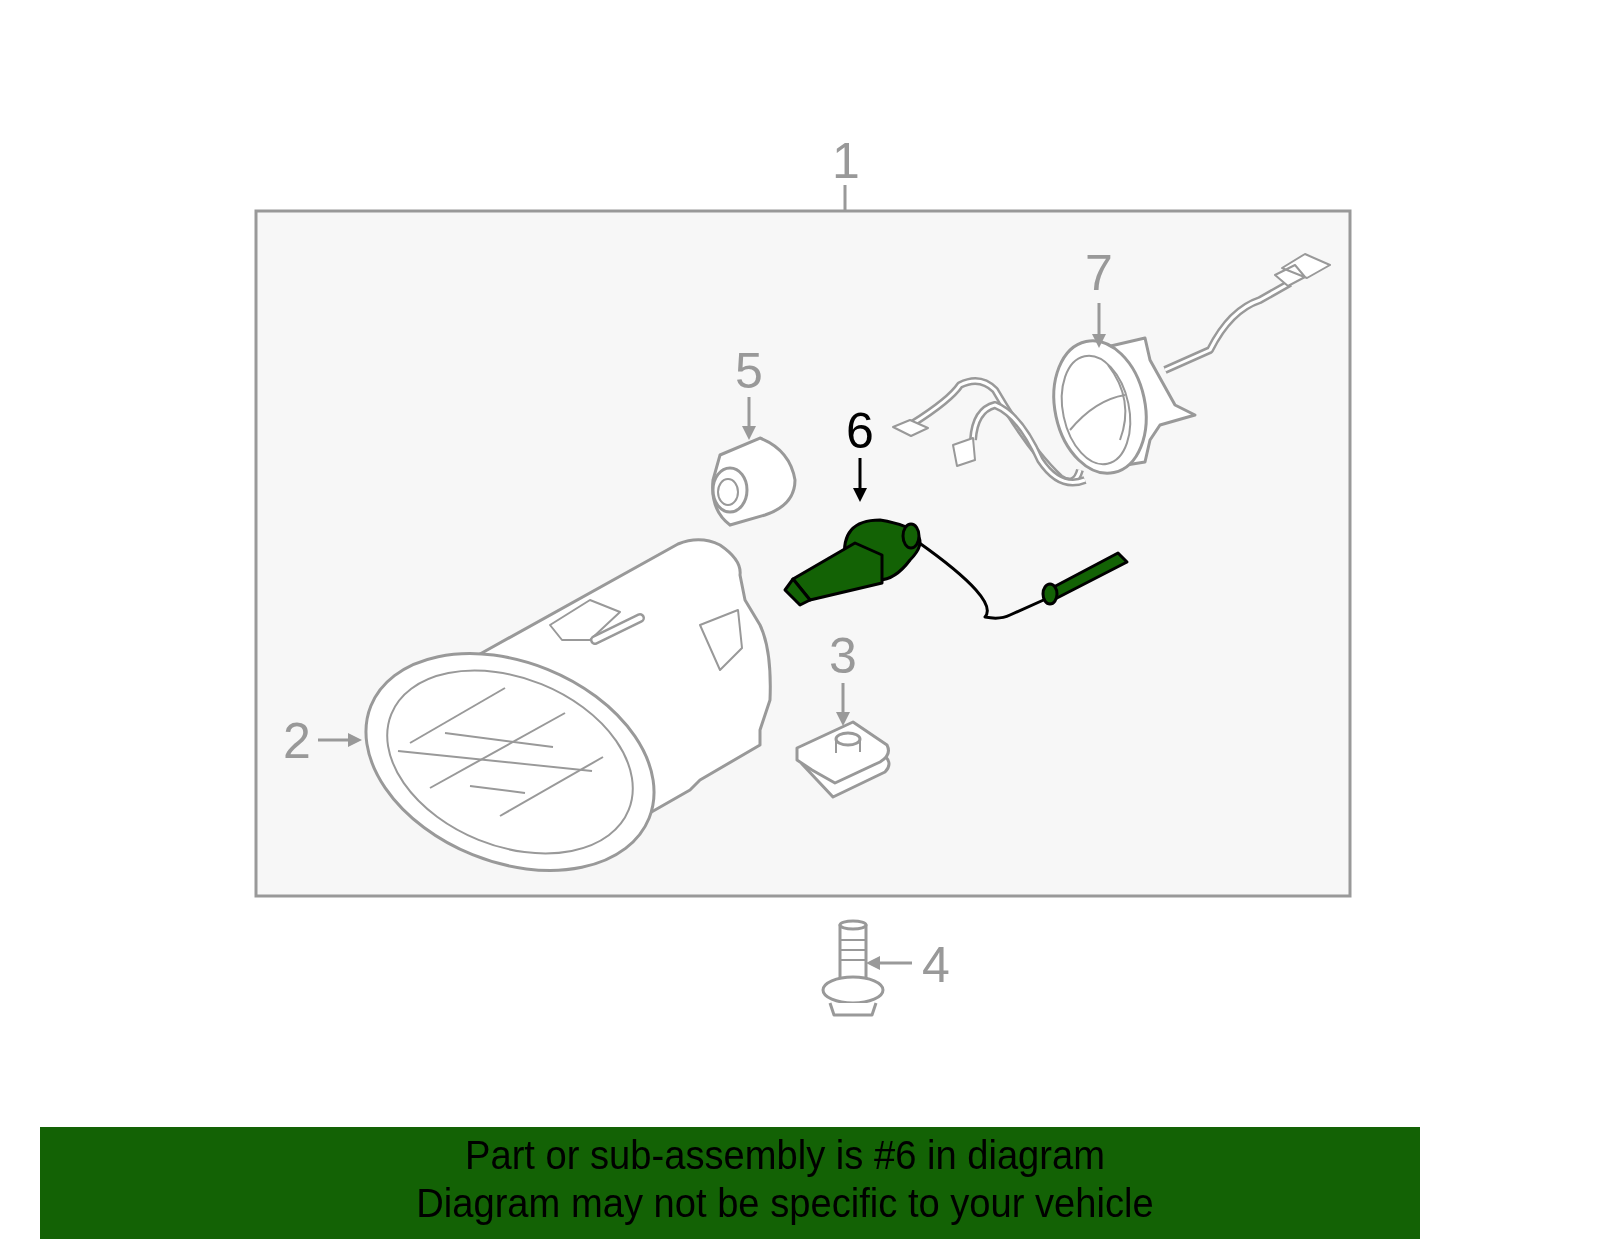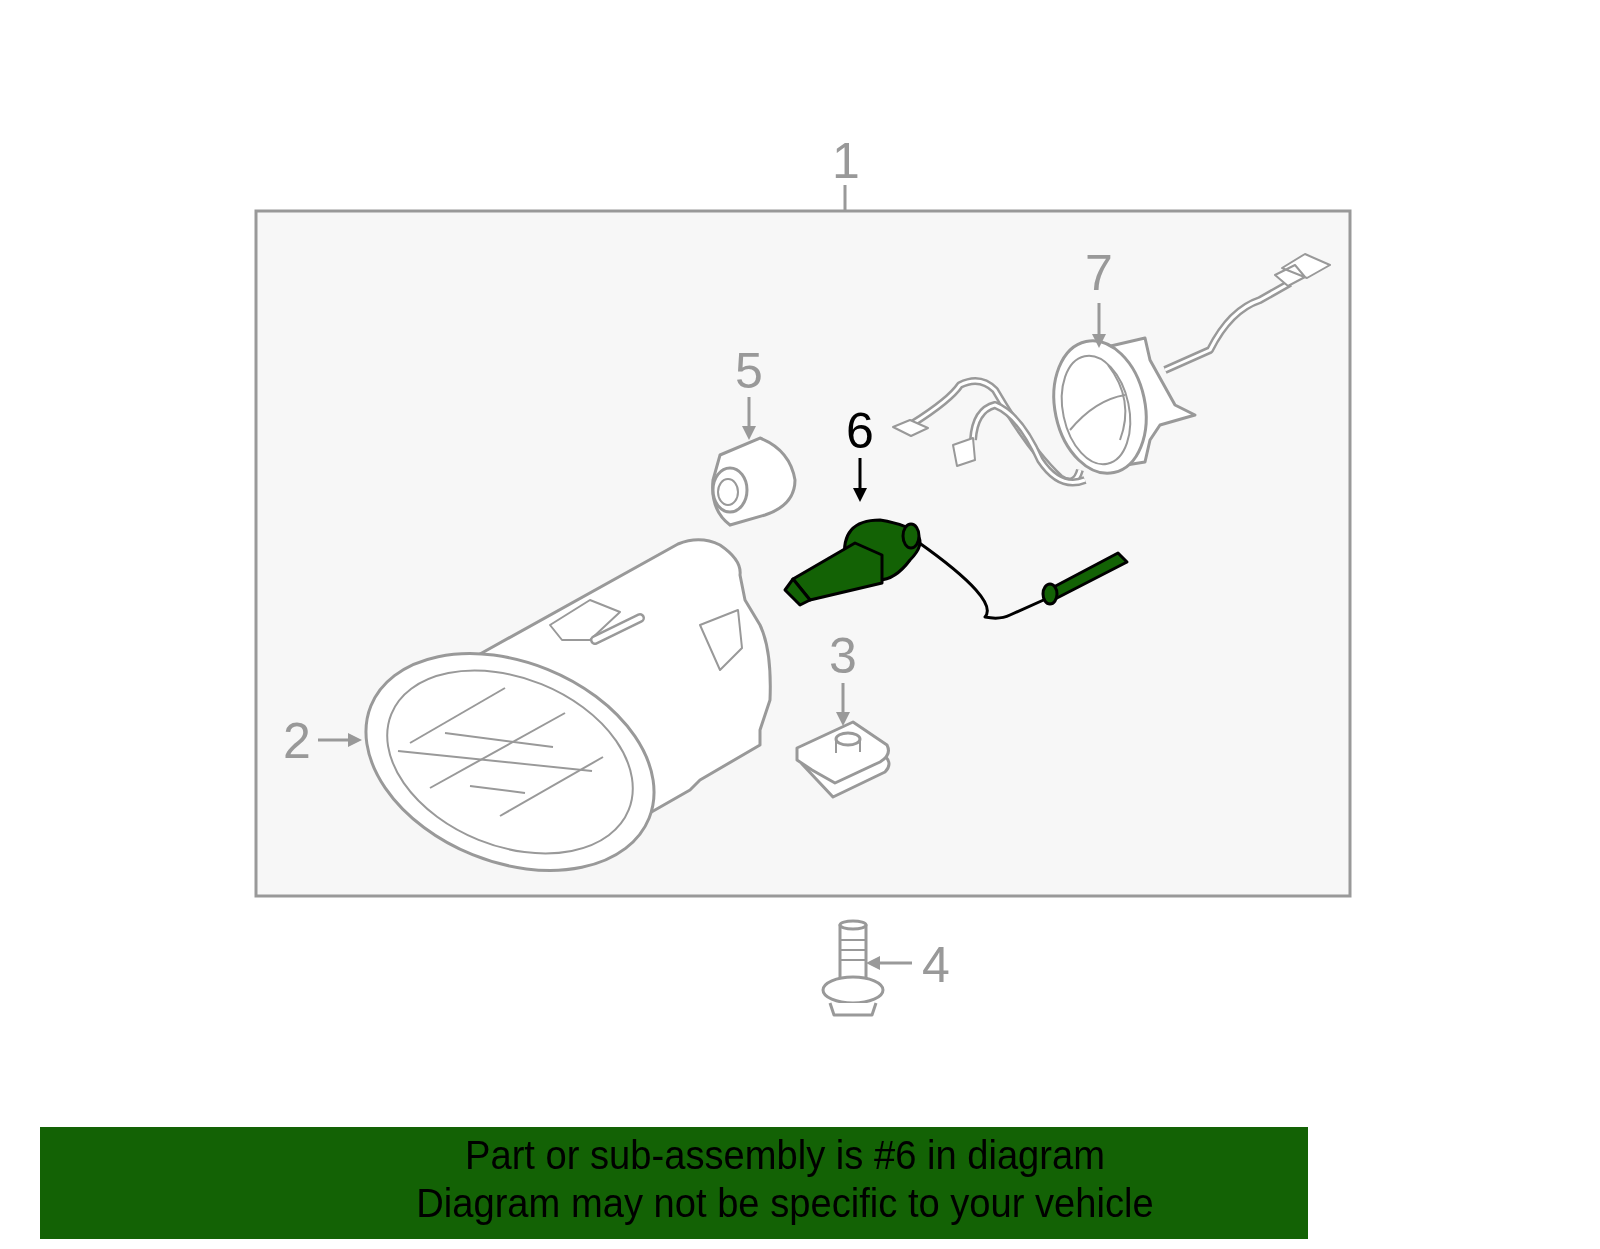--- a/index.html
+++ b/index.html
@@ -1,20 +1,20 @@
 <!DOCTYPE html>
 <html><head>
   <meta charset="utf-8">
   <style>
     html, body { margin: 0; padding: 0; background: #ffffff; }
     body { width: 1600px; height: 1249px; position: relative; overflow: hidden; font-family: "Liberation Sans", sans-serif; }
     #diagram { position: absolute; left: 0; top: 0; width: 1600px; height: 1249px; }
     .callout { font-family: "Liberation Sans", sans-serif; font-size: 50px; fill: #999999; }
     .callout-active { fill: #000000; }
-    #banner { position: absolute; left: 40px; top: 1127px; width: 1268px; height: 112px; background: #136205; }
+    #banner { position: absolute; left: 40px; top: 1127px; width: 1380px; height: 112px; background: #136205; }
     .banner-line { position: absolute; left: 0; width: 1490px; text-align: center; color: #000; font-size: 41px; line-height: 48px; transform: scaleX(0.93); transform-origin: center; }
     #banner-line-1 { top: 4px; }
     #banner-line-2 { top: 52px; }
   </style>
 </head>
 <body>
 
 <svg id="diagram" viewBox="0 0 1600 1249" xmlns="http://www.w3.org/2000/svg">
 
   <rect x="256" y="211" width="1094" height="685" fill="#f7f7f7" stroke="#999999" stroke-width="3"></rect>

